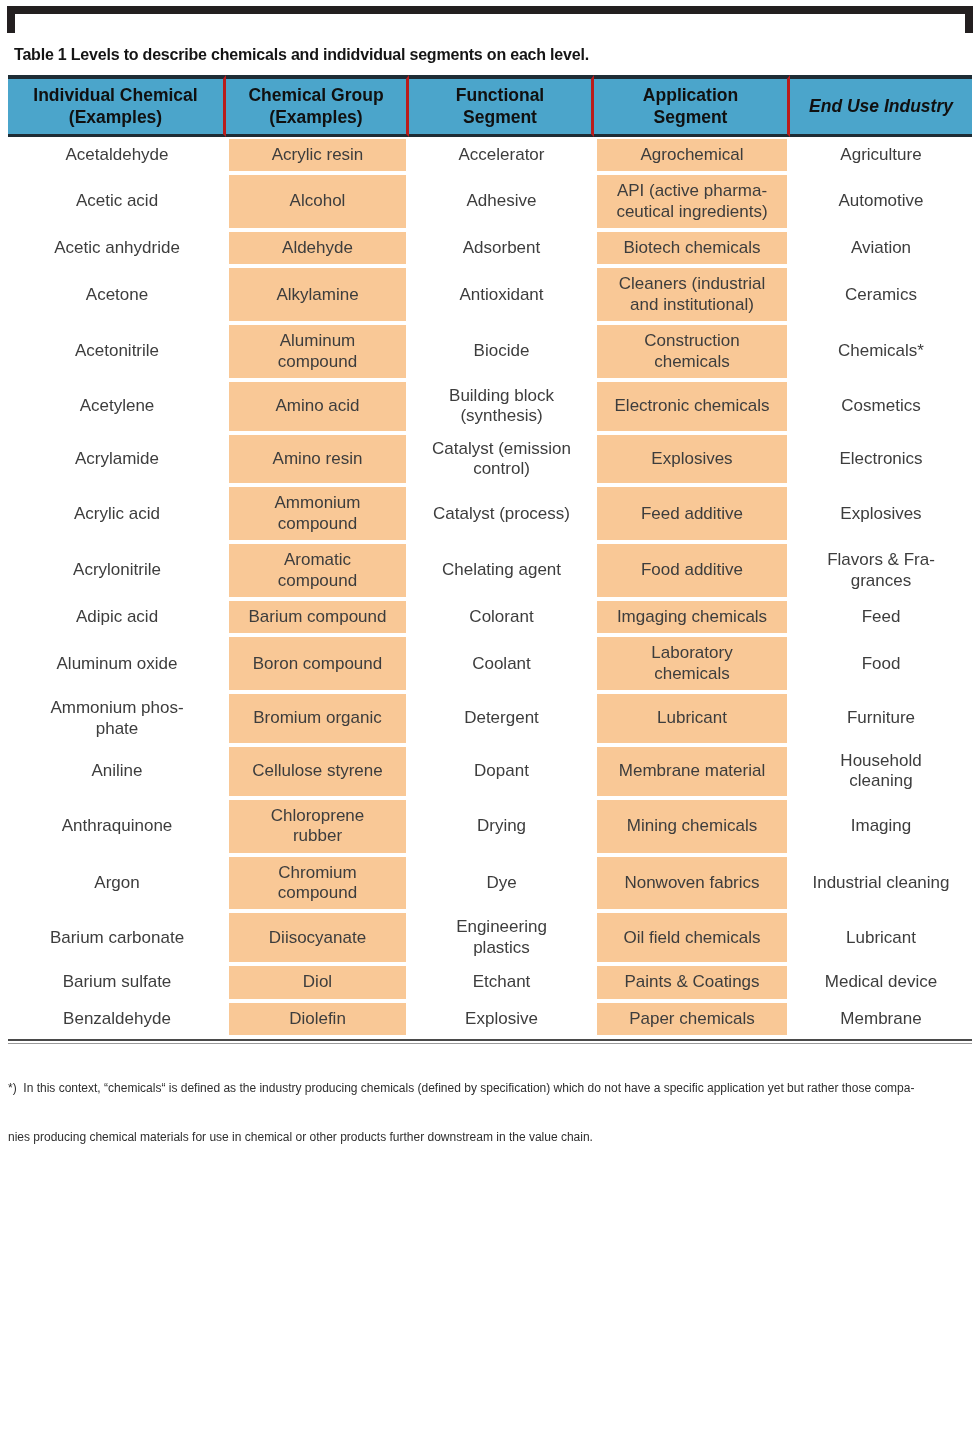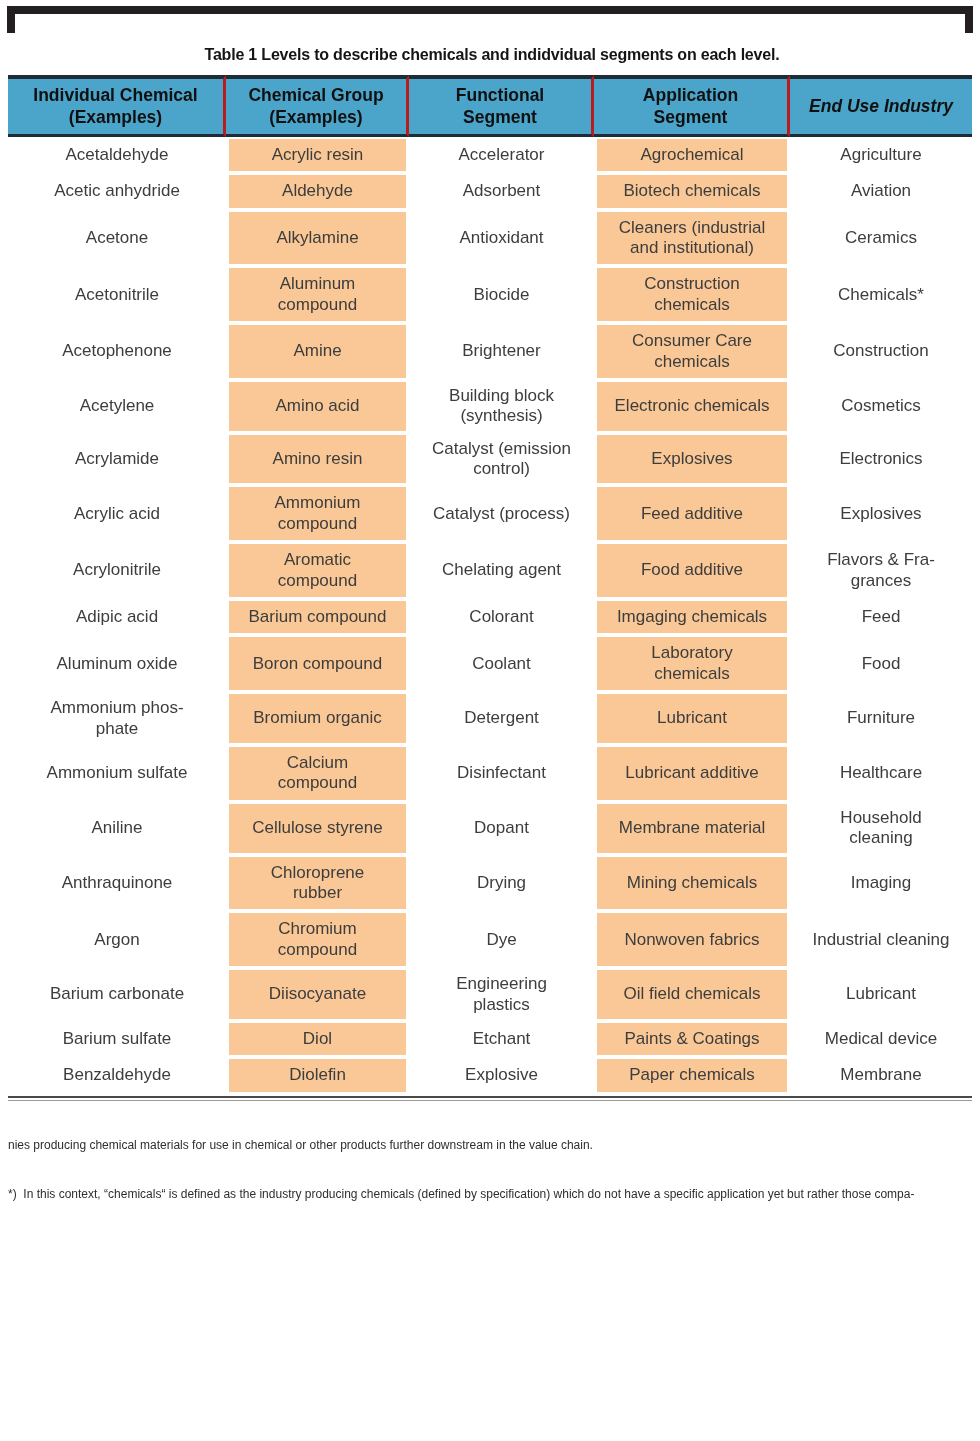--- a/index.html
+++ b/index.html
@@ -19,21 +19,20 @@
     border-left: 8px solid #231f20;
     border-right: 8px solid #231f20;
   }
 
   .caption {
     margin: 13px 10px 11px 14px;
     font-size: 16px;
     font-weight: bold;
     color: #151515;
     letter-spacing: -0.2px;
-    text-align: center;
   }
 
   table.chem {
     border-collapse: separate;
     border-spacing: 0;
     margin-left: 8px;
     width: 964px;
     table-layout: fixed;
   }
   table.chem thead th {
@@ -115,20 +114,28 @@
     </thead>
     <tbody id="table-body">
         <tr>
           <td class="plain">Acetaldehyde</td>
           <td class="orange">Acrylic resin</td>
           <td class="plain">Accelerator</td>
           <td class="orange">Agrochemical</td>
           <td class="plain">Agriculture</td>
         </tr>
         <tr>
+          <td class="plain">Acetic acid</td>
+          <td class="orange">Alcohol</td>
+          <td class="plain">Adhesive</td>
+          <td class="orange">API (active pharma-
+ceutical ingredients)</td>
+          <td class="plain">Automotive</td>
+        </tr>
+        <tr>
           <td class="plain">Acetic anhydride</td>
           <td class="orange">Aldehyde</td>
           <td class="plain">Adsorbent</td>
           <td class="orange">Biotech chemicals</td>
           <td class="plain">Aviation</td>
         </tr>
         <tr>
           <td class="plain">Acetone</td>
           <td class="orange">Alkylamine</td>
           <td class="plain">Antioxidant</td>
@@ -139,28 +146,20 @@
         <tr>
           <td class="plain">Acetonitrile</td>
           <td class="orange">Aluminum
 compound</td>
           <td class="plain">Biocide</td>
           <td class="orange">Construction
 chemicals</td>
           <td class="plain">Chemicals*</td>
         </tr>
         <tr>
-          <td class="plain">Acetophenone</td>
-          <td class="orange">Amine</td>
-          <td class="plain">Brightener</td>
-          <td class="orange">Consumer Care
-chemicals</td>
-          <td class="plain">Construction</td>
-        </tr>
-        <tr>
           <td class="plain">Acetylene</td>
           <td class="orange">Amino acid</td>
           <td class="plain">Building block
 (synthesis)</td>
           <td class="orange">Electronic chemicals</td>
           <td class="plain">Cosmetics</td>
         </tr>
         <tr>
           <td class="plain">Acrylamide</td>
           <td class="orange">Amino resin</td>
@@ -203,28 +202,20 @@
         </tr>
         <tr>
           <td class="plain">Ammonium phos-
 phate</td>
           <td class="orange">Bromium organic</td>
           <td class="plain">Detergent</td>
           <td class="orange">Lubricant</td>
           <td class="plain">Furniture</td>
         </tr>
         <tr>
-          <td class="plain">Ammonium sulfate</td>
-          <td class="orange">Calcium
-compound</td>
-          <td class="plain">Disinfectant</td>
-          <td class="orange">Lubricant additive</td>
-          <td class="plain">Healthcare</td>
-        </tr>
-        <tr>
           <td class="plain">Aniline</td>
           <td class="orange">Cellulose styrene</td>
           <td class="plain">Dopant</td>
           <td class="orange">Membrane material</td>
           <td class="plain">Household
 cleaning</td>
         </tr>
         <tr>
           <td class="plain">Anthraquinone</td>
           <td class="orange">Chloroprene
@@ -262,17 +253,17 @@
           <td class="plain">Explosive</td>
           <td class="orange">Paper chemicals</td>
           <td class="plain">Membrane</td>
         </tr>
       </tbody>
   </table>
 
   <div class="rule-top"></div>
 
   <div class="footnote">
+    <div>*)  In this context, “chemicals“ is defined as the industry producing chemicals (defined by specification) which do not have a specific application yet but rather those compa-</div>
     <div>nies producing chemical materials for use in chemical or other products further downstream in the value chain.</div>
-    <div>*)  In this context, “chemicals“ is defined as the industry producing chemicals (defined by specification) which do not have a specific application yet but rather those compa-</div>
   </div>
 
 </div>
 
 </body></html>

